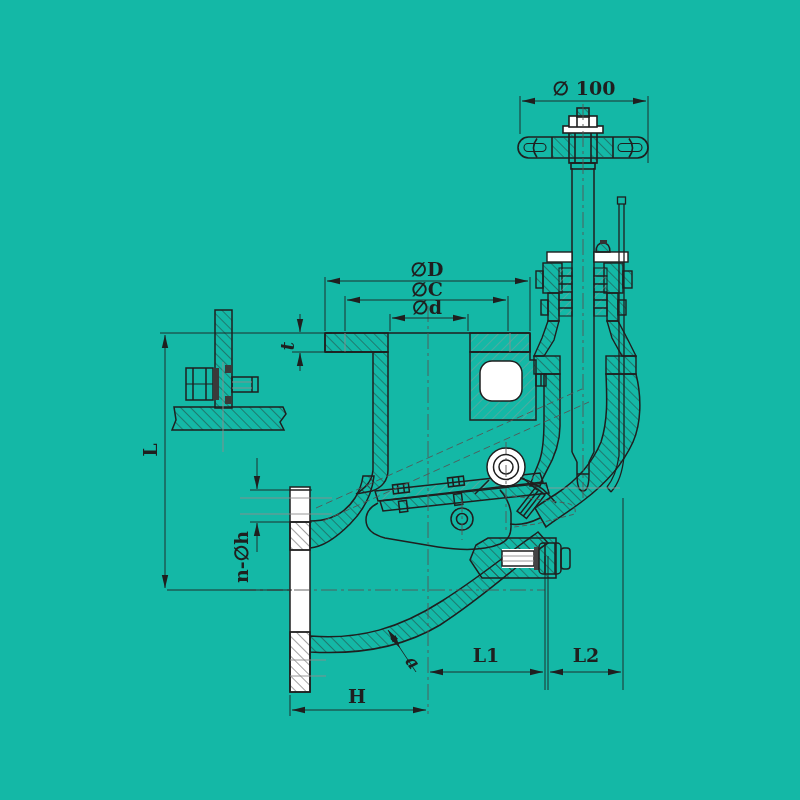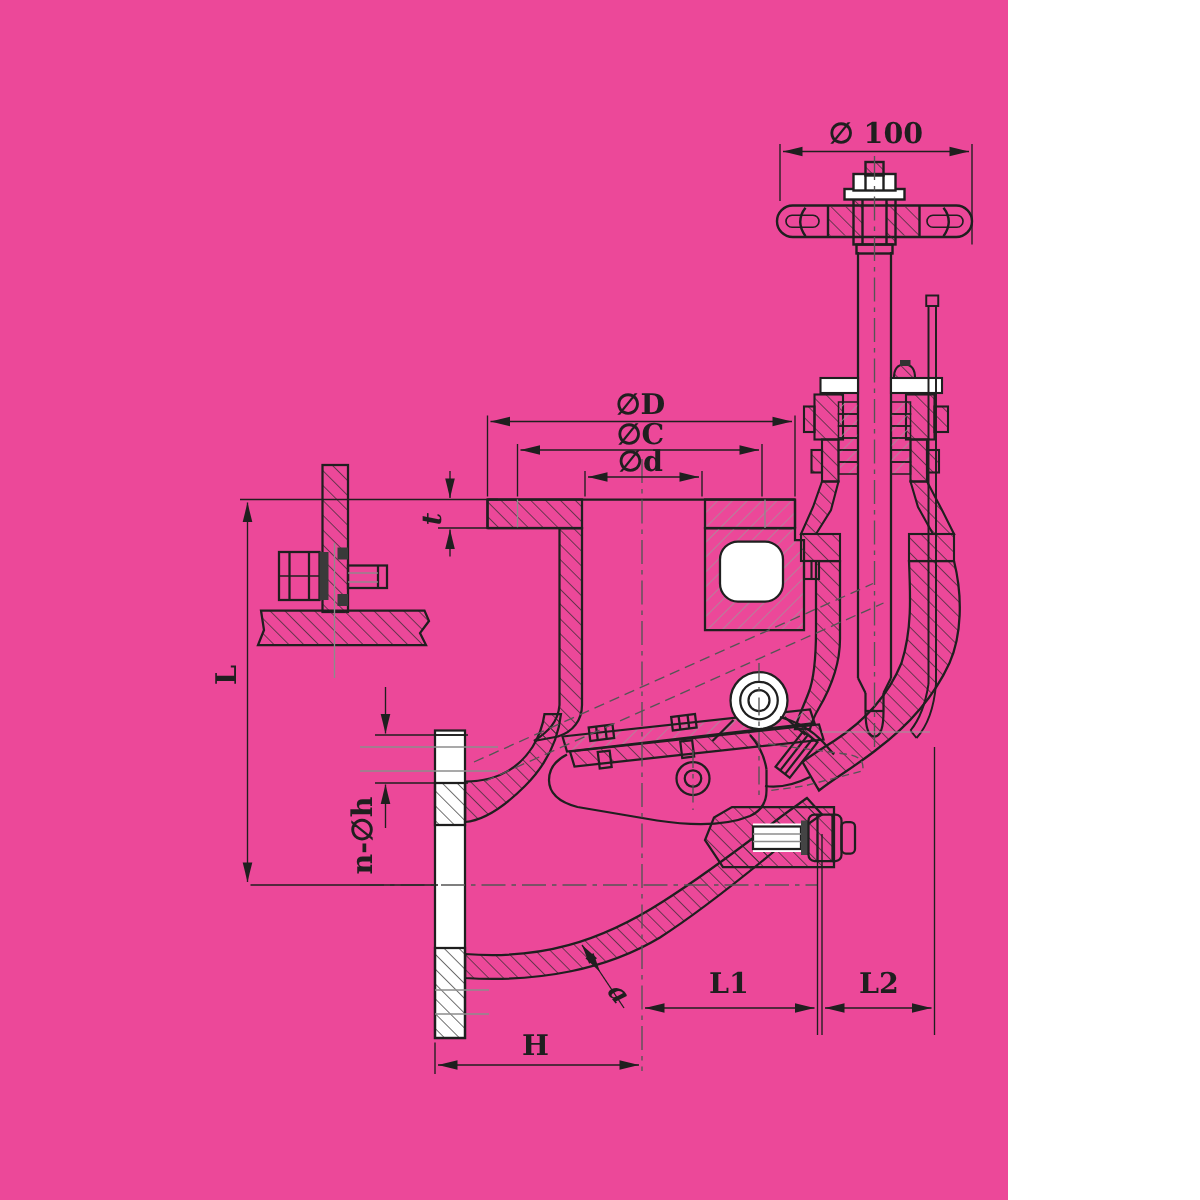--- a/index.html
+++ b/index.html
@@ -1,16 +1,16 @@
 <!DOCTYPE html>
 <html><head>
 <meta charset="utf-8">
 <style>
   html,body{margin:0;padding:0;background:#fff;}
-  .stage{width:672px;height:800px;position:relative;background:#ec4899;overflow:hidden;}
+  .stage{width:800px;height:800px;position:relative;background:#14b8a6;overflow:hidden;}
   svg{display:block;}
   text{font-family:"DejaVu Serif","Liberation Serif",serif;fill:#1f1f1f;}
   .dim{font-size:19px;font-weight:600;}
   .dimi{font-size:18px;font-weight:600;font-style:italic;}
 </style>
 </head>
 <body>
 
 <div class="stage">
 <svg width="800" height="800" viewBox="0 0 800 800">

